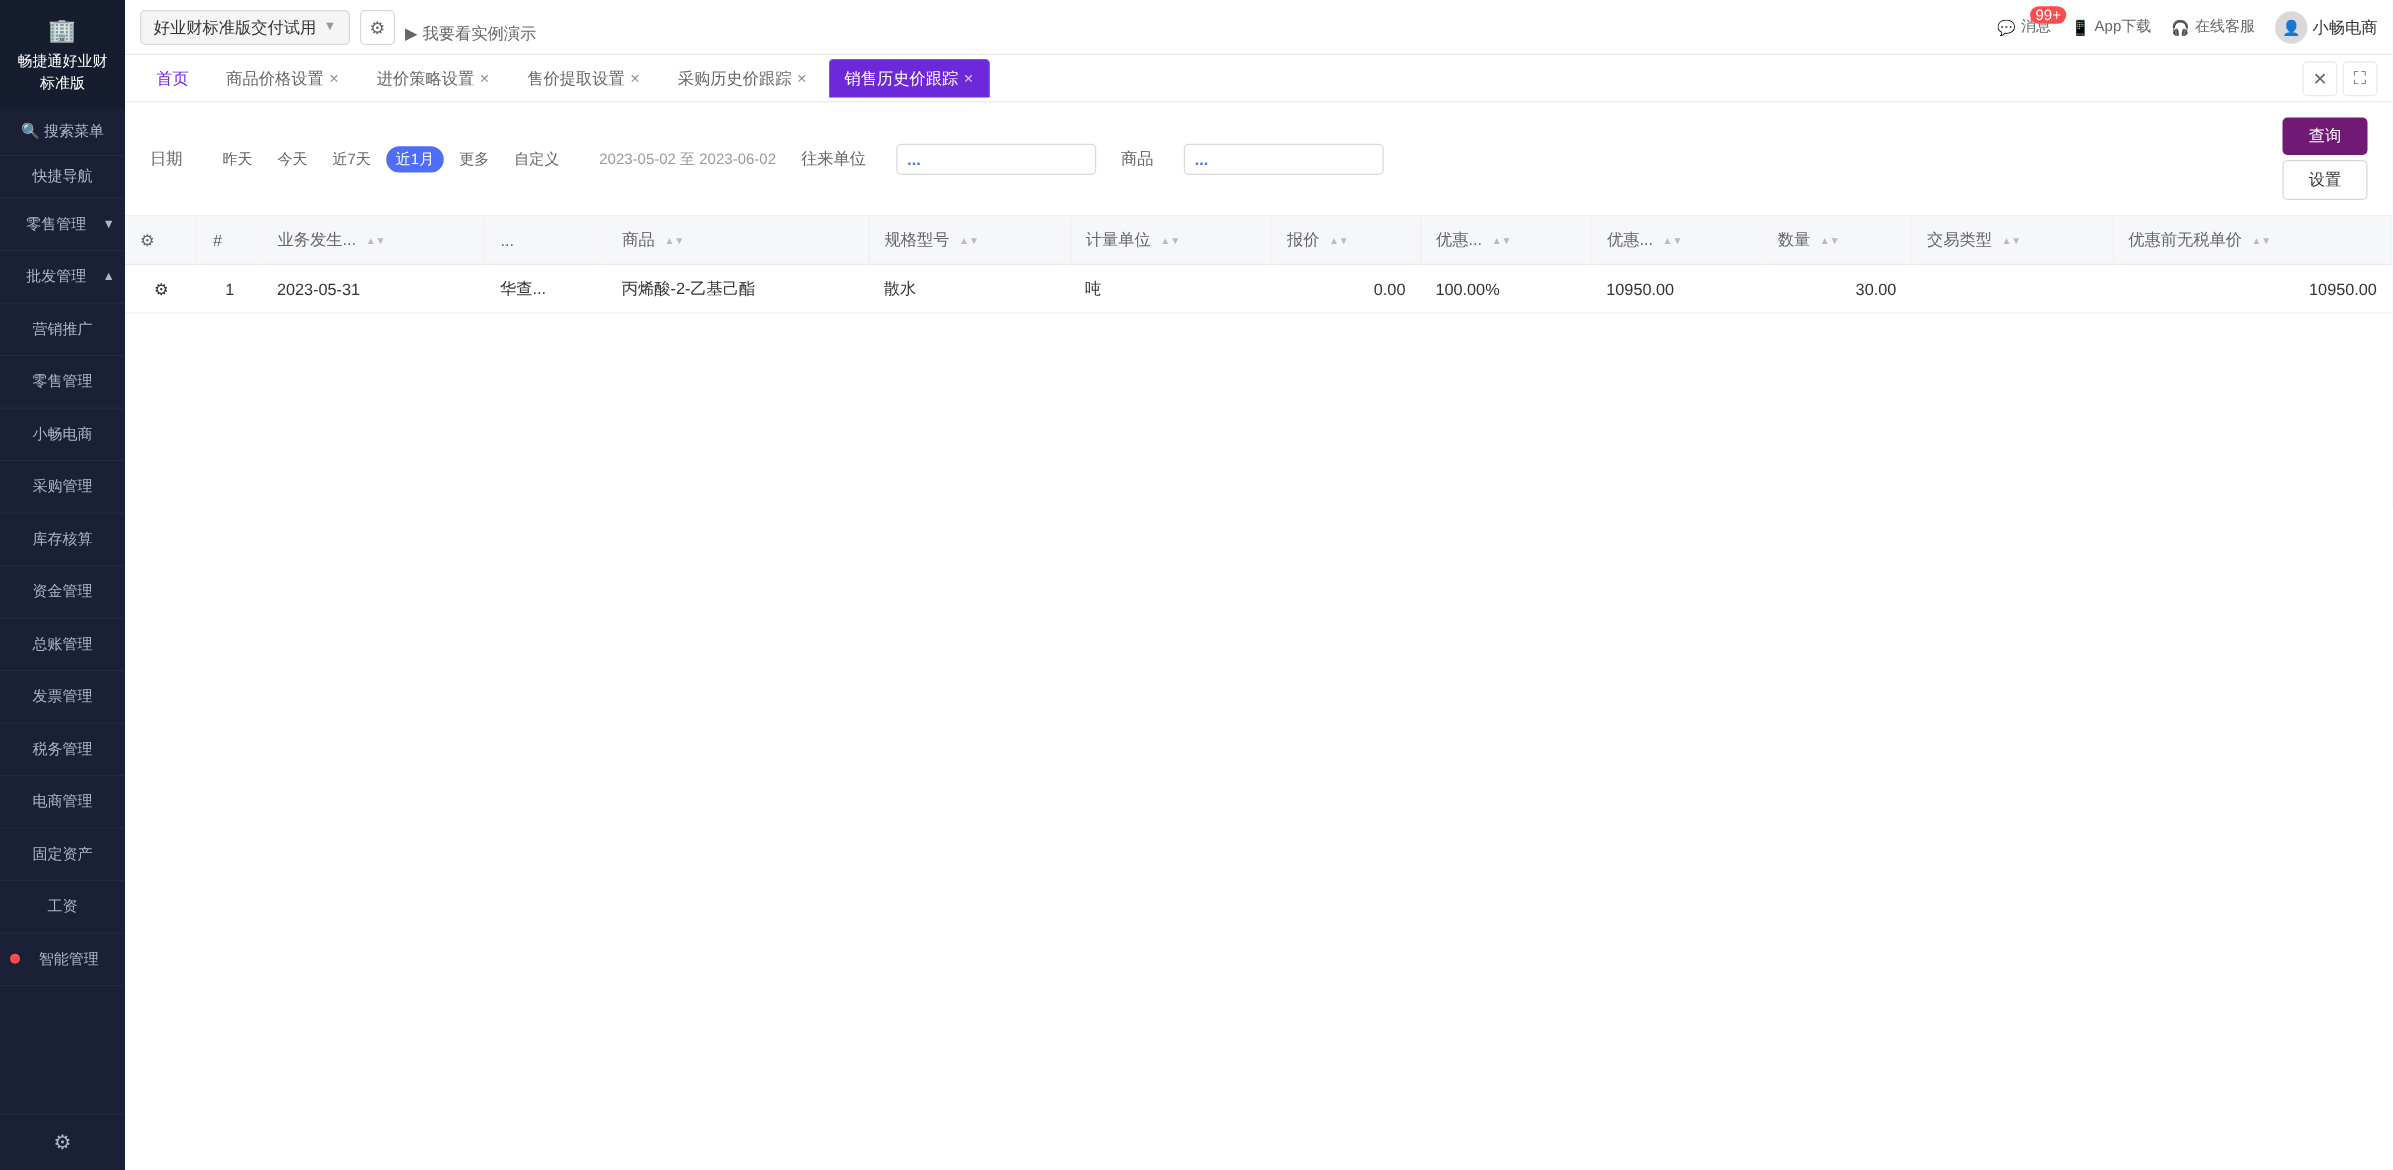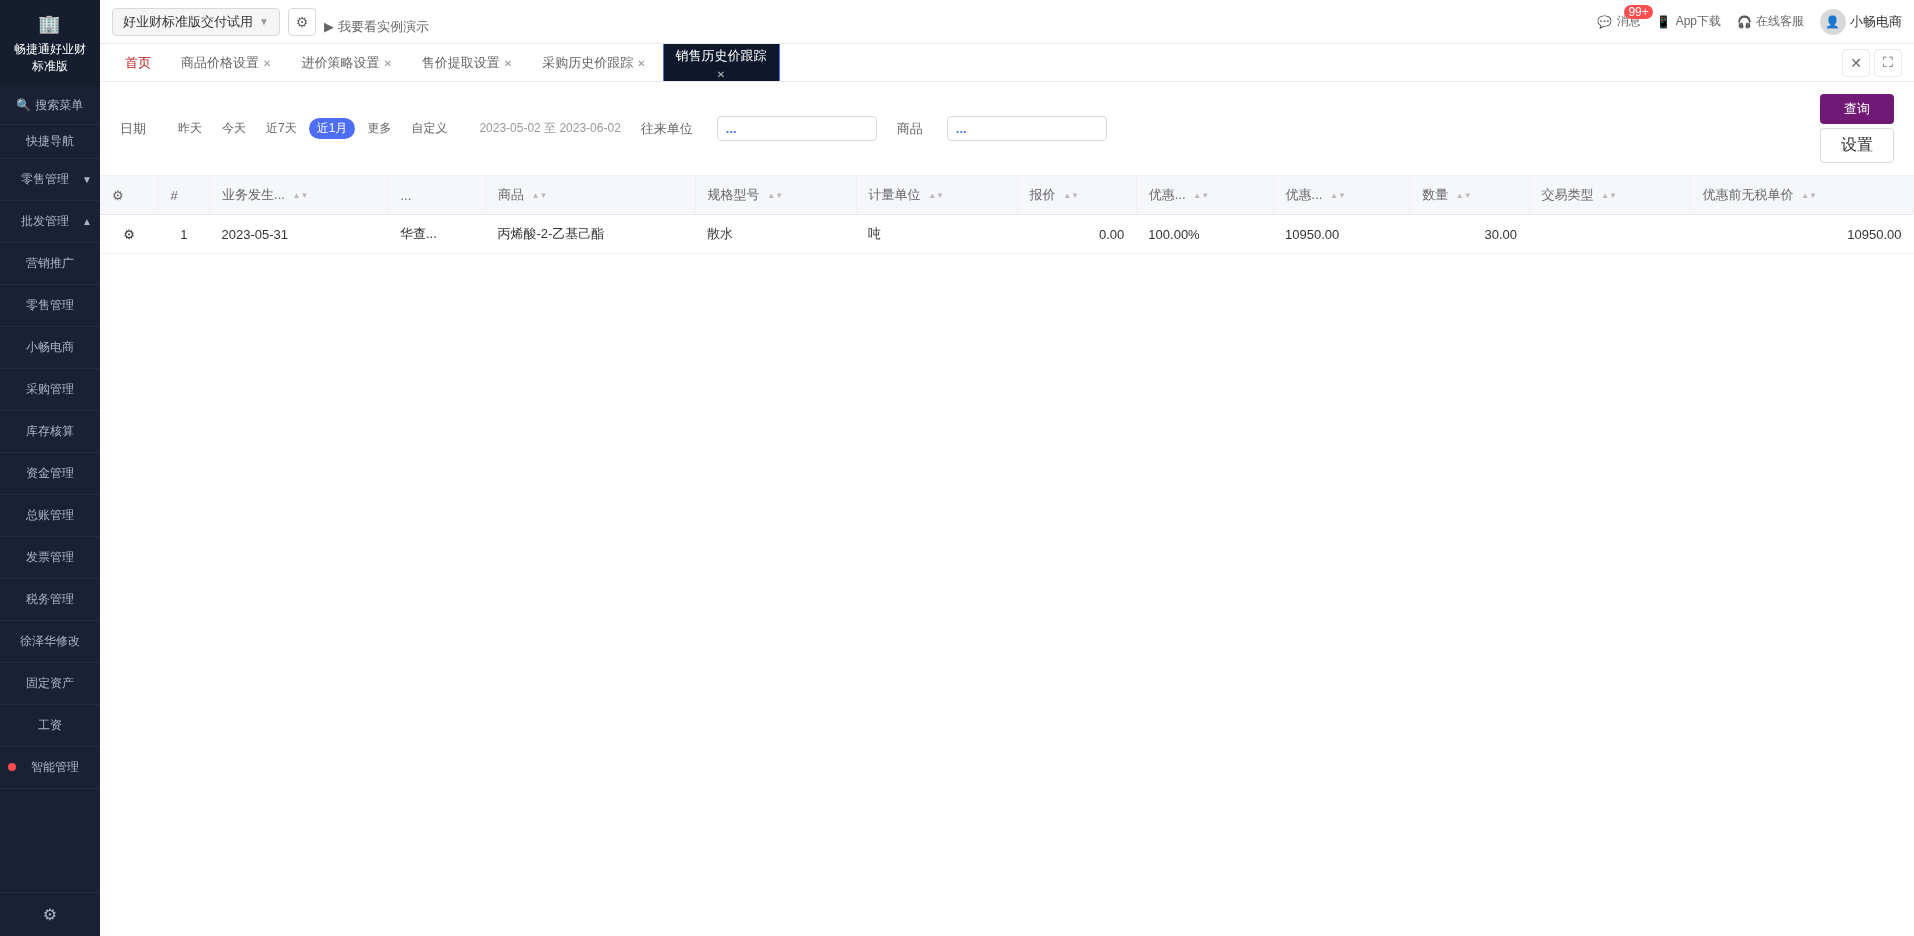--- a/index.html
+++ b/index.html
@@ -167,27 +167,26 @@
       padding: 6px 12px;
       border-radius: 4px 4px 0 0;
       cursor: pointer;
       font-size: 13px;
       color: #666;
       white-space: nowrap;
       border: 1px solid transparent;
       border-bottom: none;
     }
     .tab.active {
-      background: #0f172a;
+      background: #6d28d9;
       color: #fff;
       border-color: #4f6ef7;
-      flex-direction: column;
     }
     .tab .close-icon { font-size: 10px; color: inherit; opacity: 0.7; }
-    .tab-home { color: #b91c1c; font-weight: 500; }
+    .tab-home { color: #6d28d9; font-weight: 500; }
 
     
     .page-header {
       background: #fff;
       padding: 10px 20px;
       display: flex;
       align-items: center;
       justify-content: space-between;
       border-bottom: 1px solid #f0f0f0;
       flex-shrink: 0;
@@ -256,21 +255,21 @@
       padding: 6px 20px;
       font-size: 13px;
       cursor: pointer;
     }
     .set-btn {
       background: #fff;
       color: #333;
       border: 1px solid #d9d9d9;
       border-radius: 4px;
       padding: 6px 20px;
-      font-size: 16px;
+      font-size: 13px;
       cursor: pointer;
     }
     .filter-actions { display: flex; flex-direction: column; gap: 4px; margin-left: auto; }
 
     
     .content-area {
       flex: 1;
       overflow: auto;
       background: #fff;
       padding: 0;
@@ -362,21 +361,21 @@
   <div class="sidebar-item">
     <span class="label">总账管理</span>
   </div>
   <div class="sidebar-item">
     <span class="label">发票管理</span>
   </div>
   <div class="sidebar-item">
     <span class="label">税务管理</span>
   </div>
   <div class="sidebar-item">
-    <span class="label">徐泽华修改</span>
+    <span class="label">电商管理</span>
   </div>
   <div class="sidebar-item">
     <span class="label">固定资产</span>
   </div>
   <div class="sidebar-item">
     <span class="label">工资</span>
   </div>
   <div class="sidebar-item has-dot">
     <span class="dot"></span>
     <span class="label">智能管理</span>

